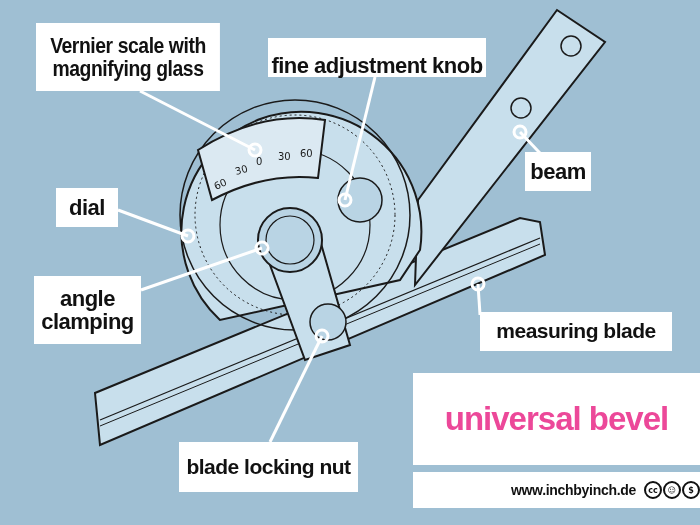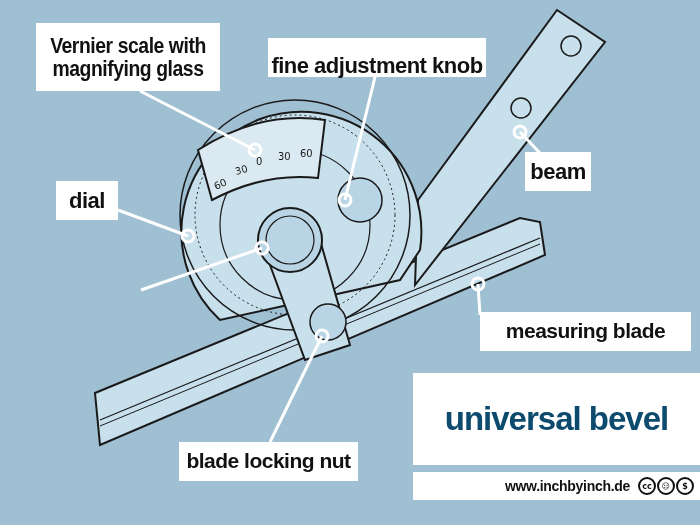--- a/index.html
+++ b/index.html
@@ -20,37 +20,37 @@
       font-stretch: condensed;
       text-align: center;
       line-height: 1.05;
       letter-spacing: -0.5px;
       box-sizing: border-box;
       display: flex; align-items: center; justify-content: center;
     }
     .label span { display: block; }
     .lbl-vernier { left: 36px; top: 23px; width: 184px; height: 68px; font-size: 22px; transform: scaleX(0.88); transform-origin: left top; width: 209px; }
     .lbl-knob { left: 268px; top: 38px; width: 218px; height: 39px; font-size: 22px; align-items: flex-end; }
-    .lbl-dial { left: 56px; top: 181px; width: 62px; height: 39px; font-size: 22px; text-align: right; }
+    .lbl-dial { left: 56px; top: 188px; width: 62px; height: 39px; font-size: 22px; text-align: right; }
     .lbl-beam { left: 525px; top: 152px; width: 66px; height: 39px; font-size: 22px; }
     .lbl-angle { left: 34px; top: 276px; width: 107px; height: 68px; font-size: 22px; }
-    .lbl-measure { left: 480px; top: 312px; width: 211px; height: 39px; font-size: 21px; align-items: center; }
-    .lbl-nut { left: 179px; top: 442px; width: 179px; height: 39px; font-size: 21px; }
+    .lbl-measure { left: 480px; top: 312px; width: 192px; height: 39px; font-size: 21px; align-items: center; }
+    .lbl-nut { left: 179px; top: 442px; width: 179px; height: 50px; font-size: 21px; }
     .title-box {
       position: absolute; left: 413px; top: 373px; width: 287px; height: 92px;
       background: #fff;
       display: flex; flex-direction: column; align-items: center; justify-content: center;
       font-family: "Liberation Sans", sans-serif; font-weight: bold;
-      font-size: 33px; line-height: 1.05; color: #0c4a6e; letter-spacing: -1px;
+      font-size: 33px; line-height: 1.05; color: #ec4899; letter-spacing: -1px;
     }
     .footer-box {
-      position: absolute; left: 413px; top: 472px; width: 287px; height: 28px;
+      position: absolute; left: 413px; top: 472px; width: 287px; height: 36px;
       background: #fff;
       display: flex; align-items: center; justify-content: flex-end;
-      padding-right: 6px; box-sizing: border-box; gap: 8px;
+      box-sizing: border-box; gap: 8px;
     }
     .footer-url {
       font-family: "Liberation Sans", sans-serif; font-weight: bold;
       font-size: 14px; color: #111; letter-spacing: -0.3px;
     }
     .cc-icons { display: flex; gap: 1px; }
     .cc-icon {
       width: 18px; height: 18px; border: 2px solid #111; border-radius: 50%;
       box-sizing: border-box; display: flex; align-items: center; justify-content: center;
       font-family: "DejaVu Sans", sans-serif; font-weight: bold; font-size: 8px; color: #111; text-align: center;
@@ -127,20 +127,26 @@
   </div>
   <div class="label lbl-knob">
     <span>fine adjustment knob</span>
   </div>
   <div class="label lbl-dial">
     <span>dial</span>
   </div>
   <div class="label lbl-beam">
     <span>beam</span>
   </div>
+  <div class="label lbl-angle">
+    <div>
+      <span>angle</span>
+      <span>clamping</span>
+    </div>
+  </div>
   <div class="label lbl-measure">
     <span>measuring blade</span>
   </div>
   <div class="label lbl-nut">
     <span>blade locking nut</span>
   </div>
 
   <div class="title-box">
     <span>universal bevel</span>
   </div>

